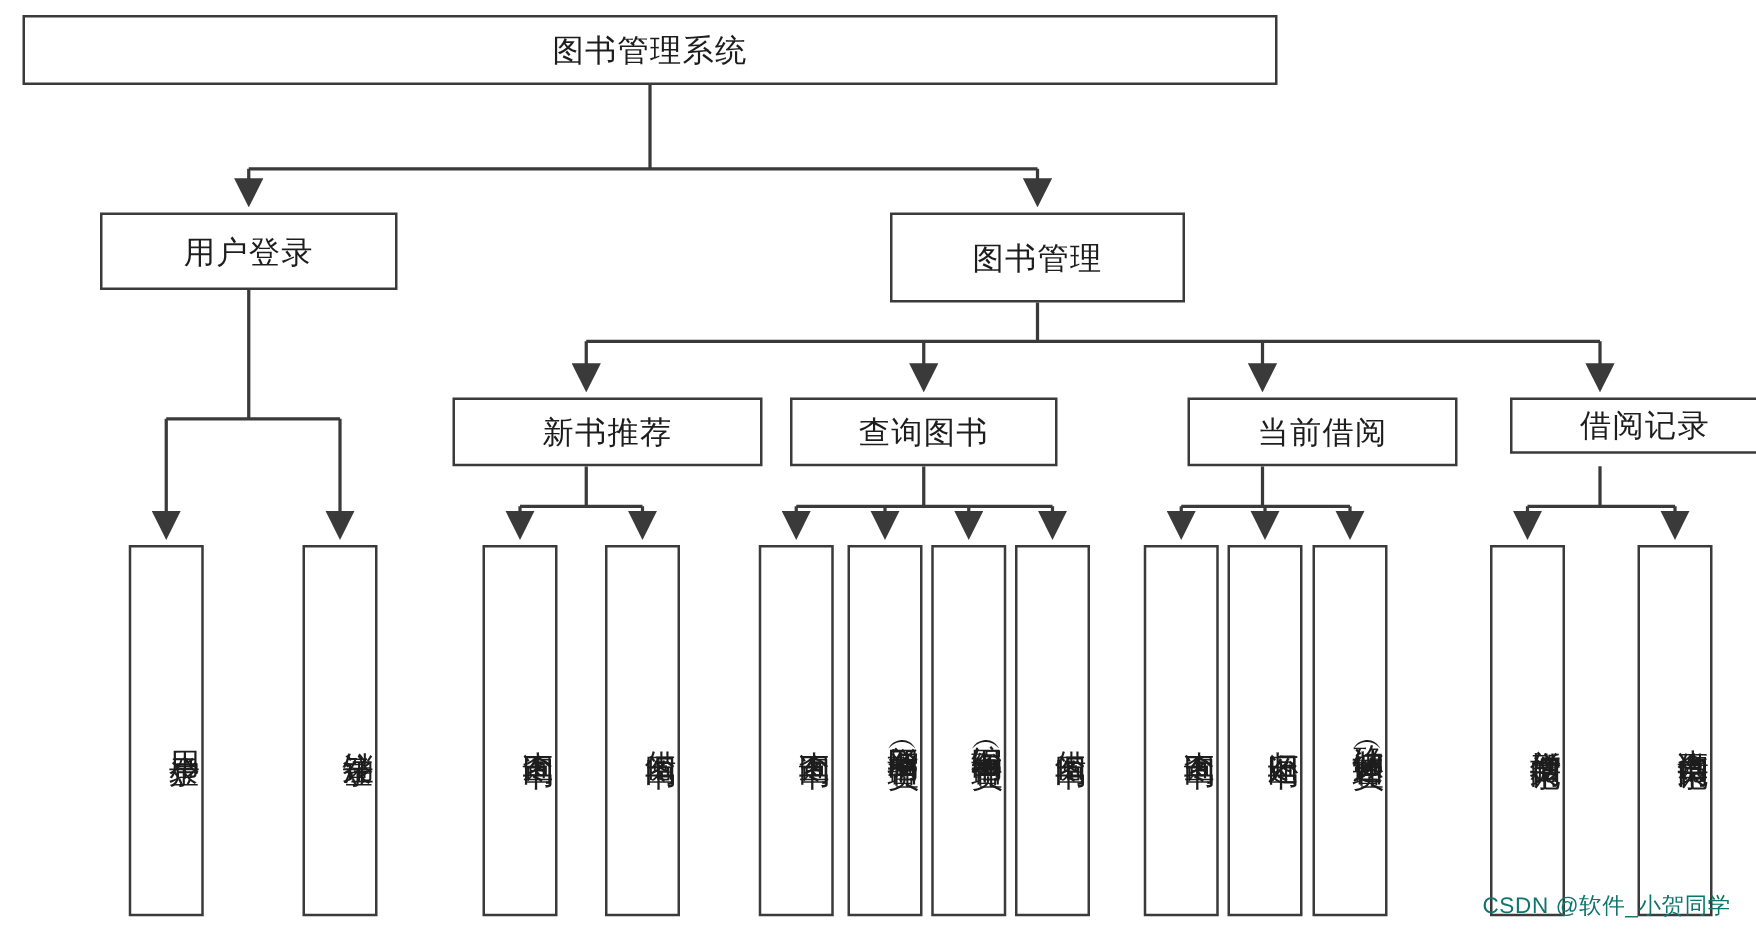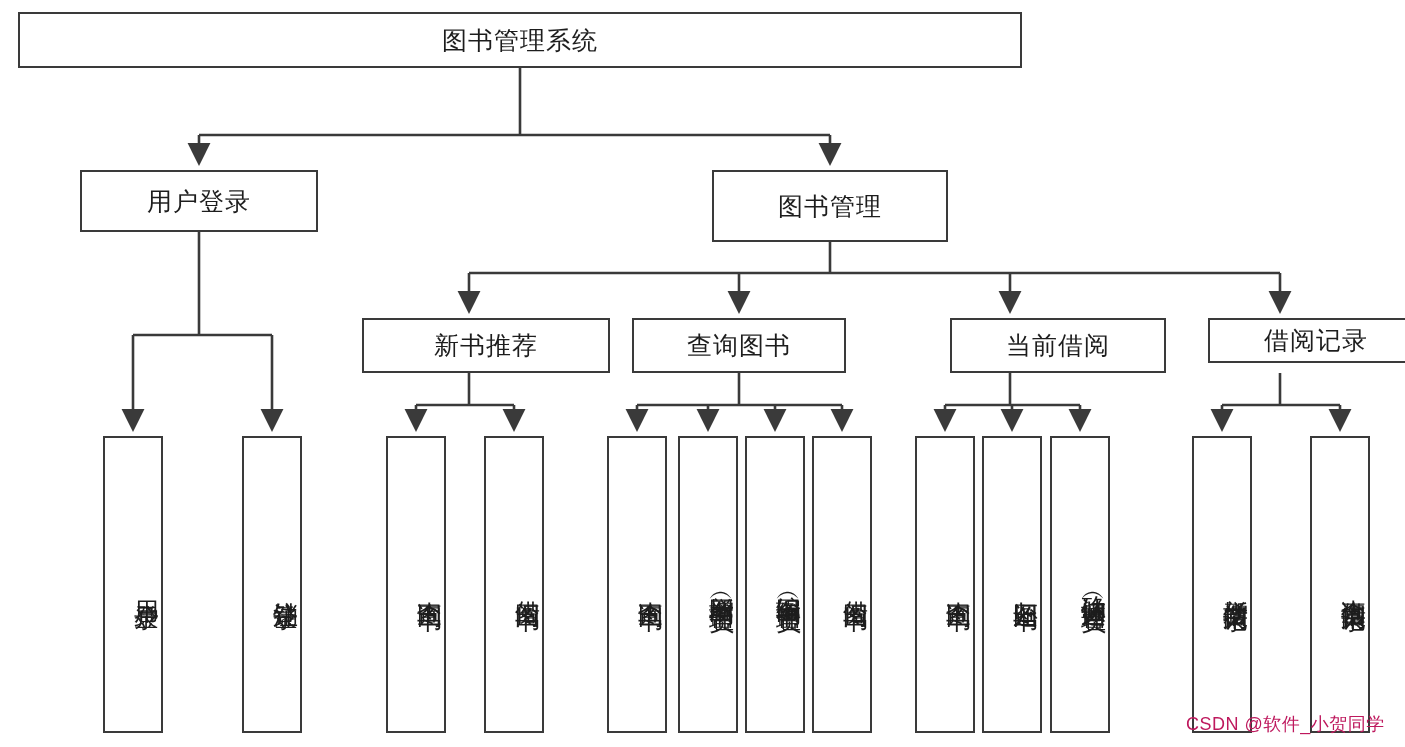--- a/index.html
+++ b/index.html
@@ -58,21 +58,21 @@
     writing-mode: vertical-rl;
     text-orientation: upright;
     display: block;
     max-height: 100%;
   }
   .watermark {
     position: absolute;
     left: 1186px;
     top: 712px;
     font-size: 18px;
-    color: #be185d;
+    color: #0f766e;
     white-space: nowrap;
     letter-spacing: 0.5px;
   }
 </style>
 </head>
 <body>
 
 <div id="stage">
 
   <svg id="wires" viewBox="0 0 1405 747">

